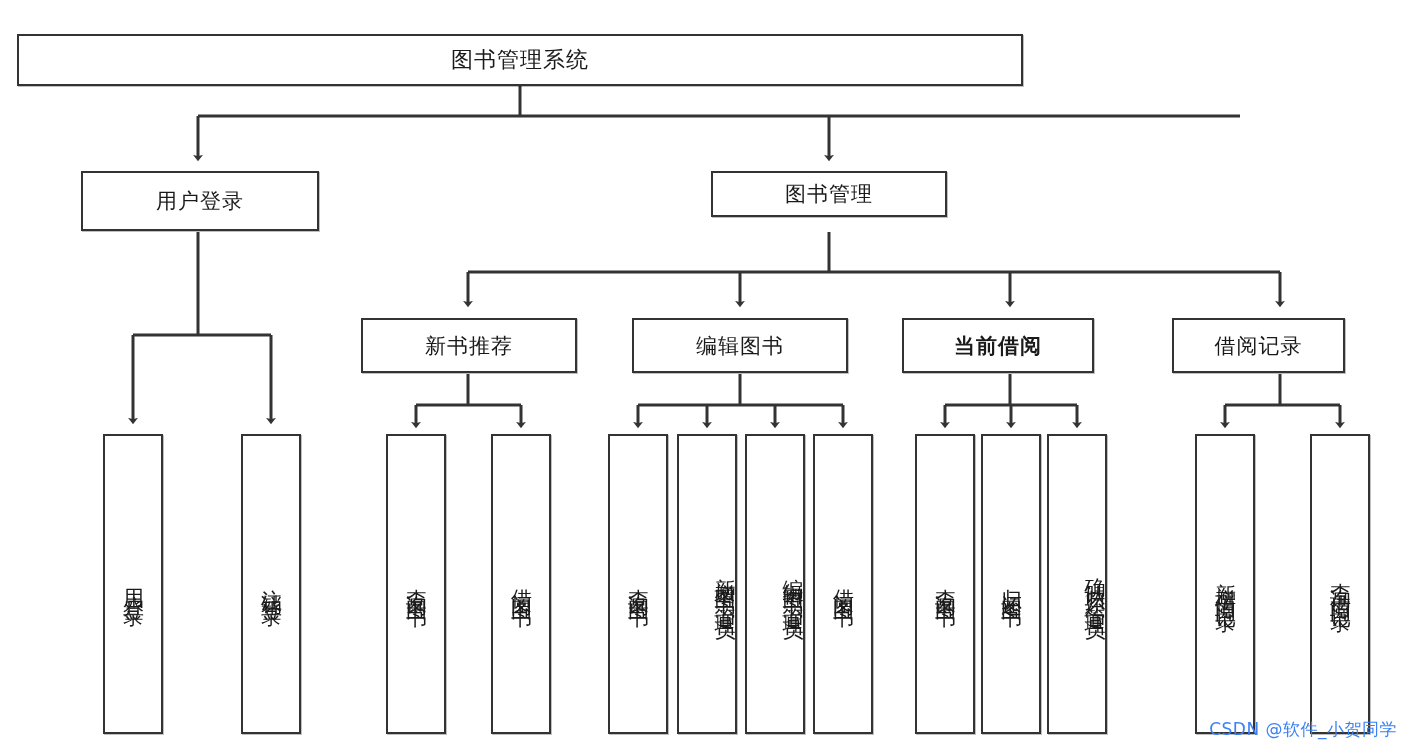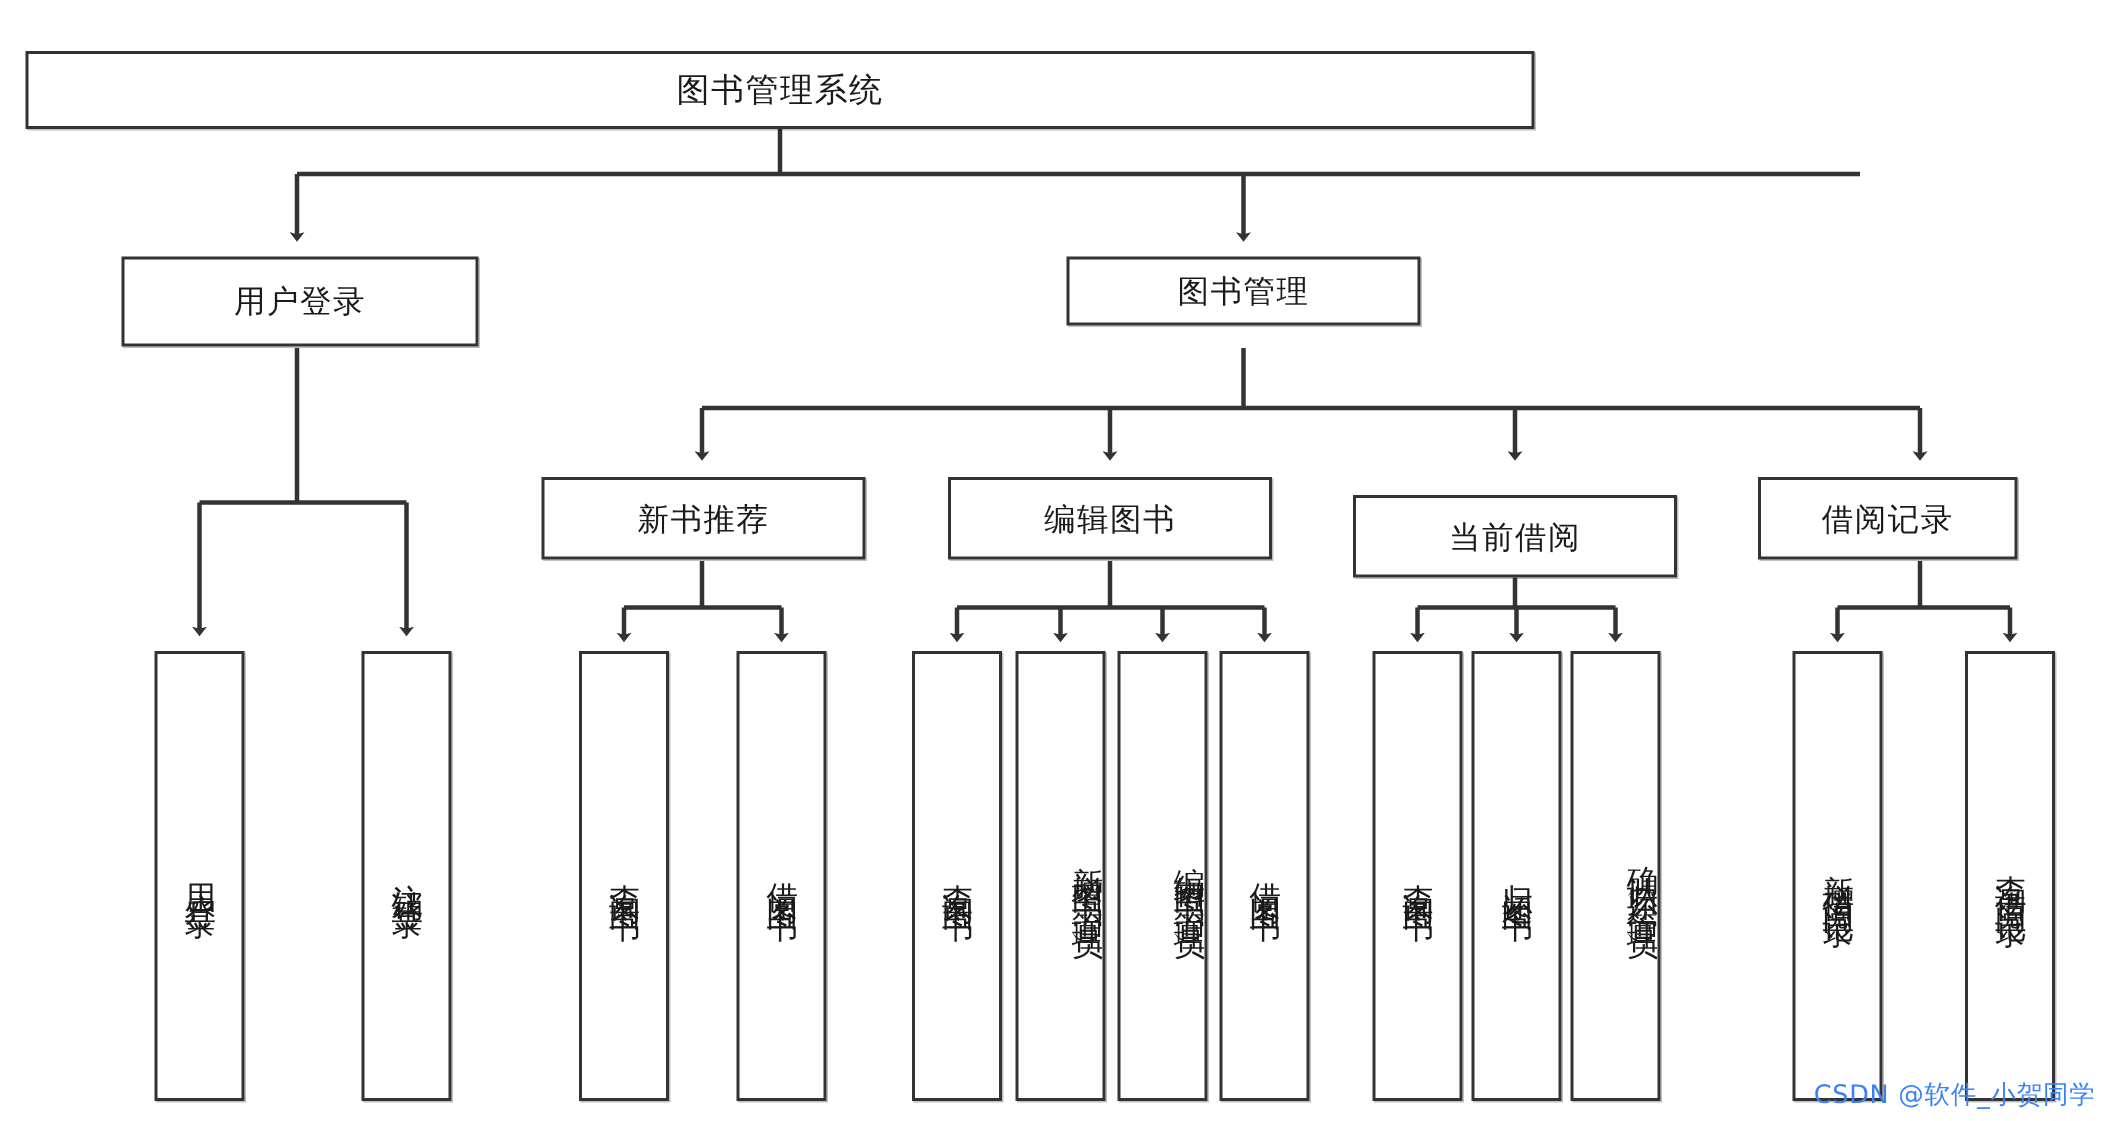--- a/index.html
+++ b/index.html
@@ -128,21 +128,21 @@
     </g>
   </svg>
 
   <div class="node node-h node-root" style="left:17px; top:14px; width:1006px; height:52px;margin-top:20px;">图书管理系统</div>
 
   <div class="node node-h" style="left:81px; top:171px; width:238px; height:60px;">用户登录</div>
   <div class="node node-h" style="left:711px; top:171px; width:236px; height:46px;">图书管理</div>
 
   <div class="node node-h" style="left:361px; top:318px; width:216px; height:55px;text-align:right;">新书推荐</div>
   <div class="node node-h" style="left:632px; top:318px; width:216px; height:55px;">编辑图书</div>
-  <div class="node node-h" style="left:902px; top:330px; width:216px; height:55px;">当前借阅</div>
+  <div class="node node-h" style="left:902px; top:318px; width:192px; height:55px;font-weight:bold;">当前借阅</div>
   <div class="node node-h" style="left:1172px; top:318px; width:173px; height:55px;">借阅记录</div>
 
   <div class="node node-v mid" style="left:103px; top:434px; width:60px; height:300px;">用户登录</div>
   <div class="node node-v mid" style="left:241px; top:434px; width:60px; height:300px;">注销登录</div>
 
   <div class="node node-v mid" style="left:386px; top:434px; width:60px; height:300px;">查询图书</div>
   <div class="node node-v mid" style="left:491px; top:434px; width:60px; height:300px;">借阅图书</div>
 
   <div class="node node-v mid" style="left:608px; top:434px; width:60px; height:300px;">查询图书</div>
   <div class="node node-v pad-tall" style="left:677px; top:434px; width:60px; height:300px;">新增图书（管理员）</div>

